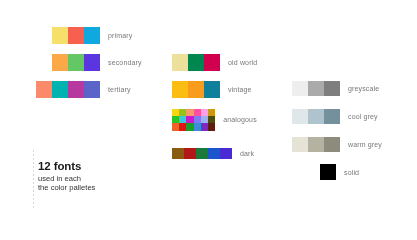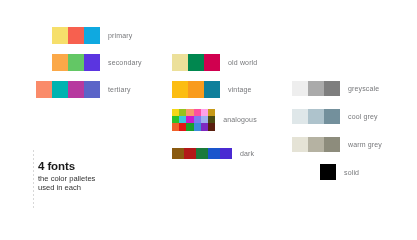--- a/index.html
+++ b/index.html
@@ -211,20 +211,20 @@
         <div class="swatches">
           <div class="swatch-line">
             <span class="swatch" title="#000000" style="background: rgb(0, 0, 0); width: 16px; height: 16px;"></span>
           </div>
         </div>
         <span class="palette-label">solid</span>
       </div>
     </div>
 
   <div class="caption">
-    <div class="caption-title">4 fonts</div>
+    <div class="caption-title">12 fonts</div>
     <div class="caption-sub">
+      <div>used in each</div>
       <div>the color palletes</div>
-      <div>used in each</div>
     </div>
   </div>
 
 </div>
 
 </body></html>

